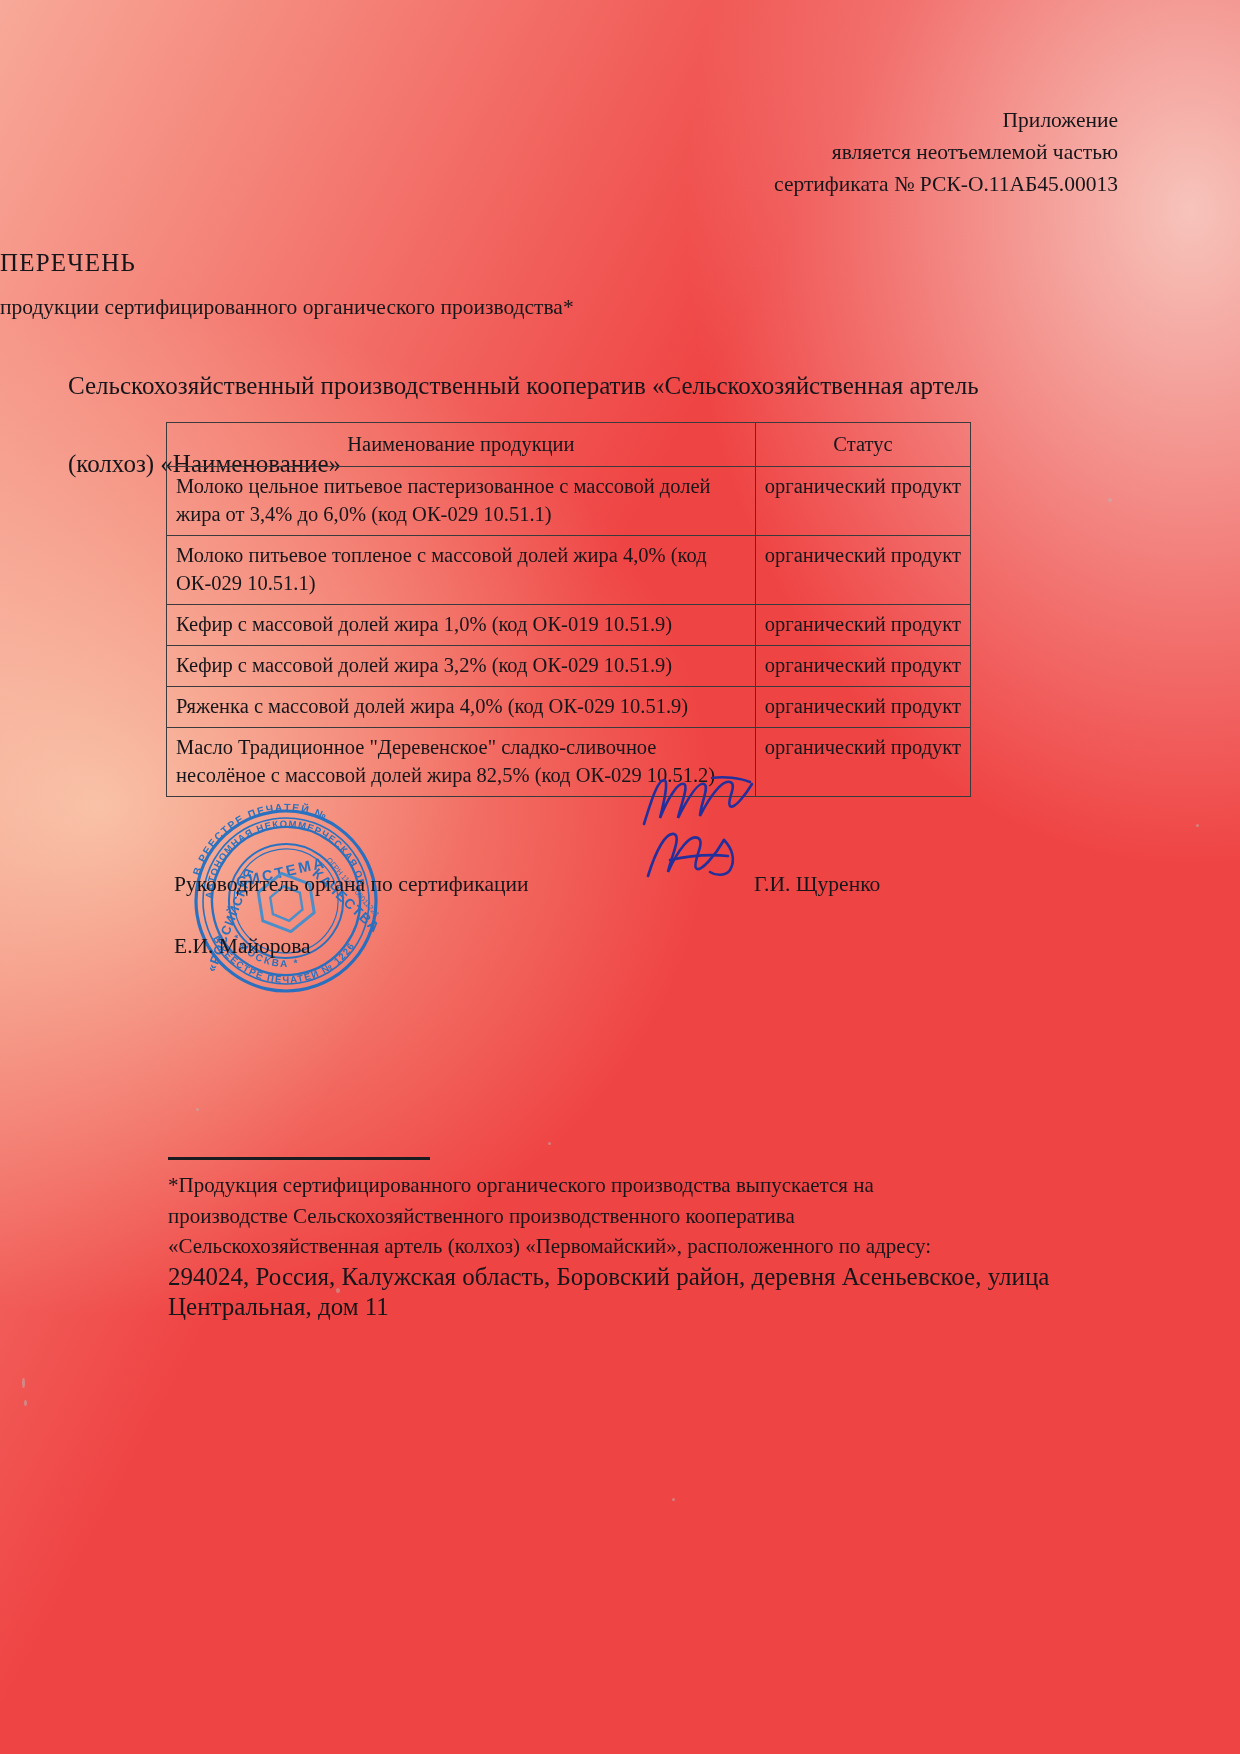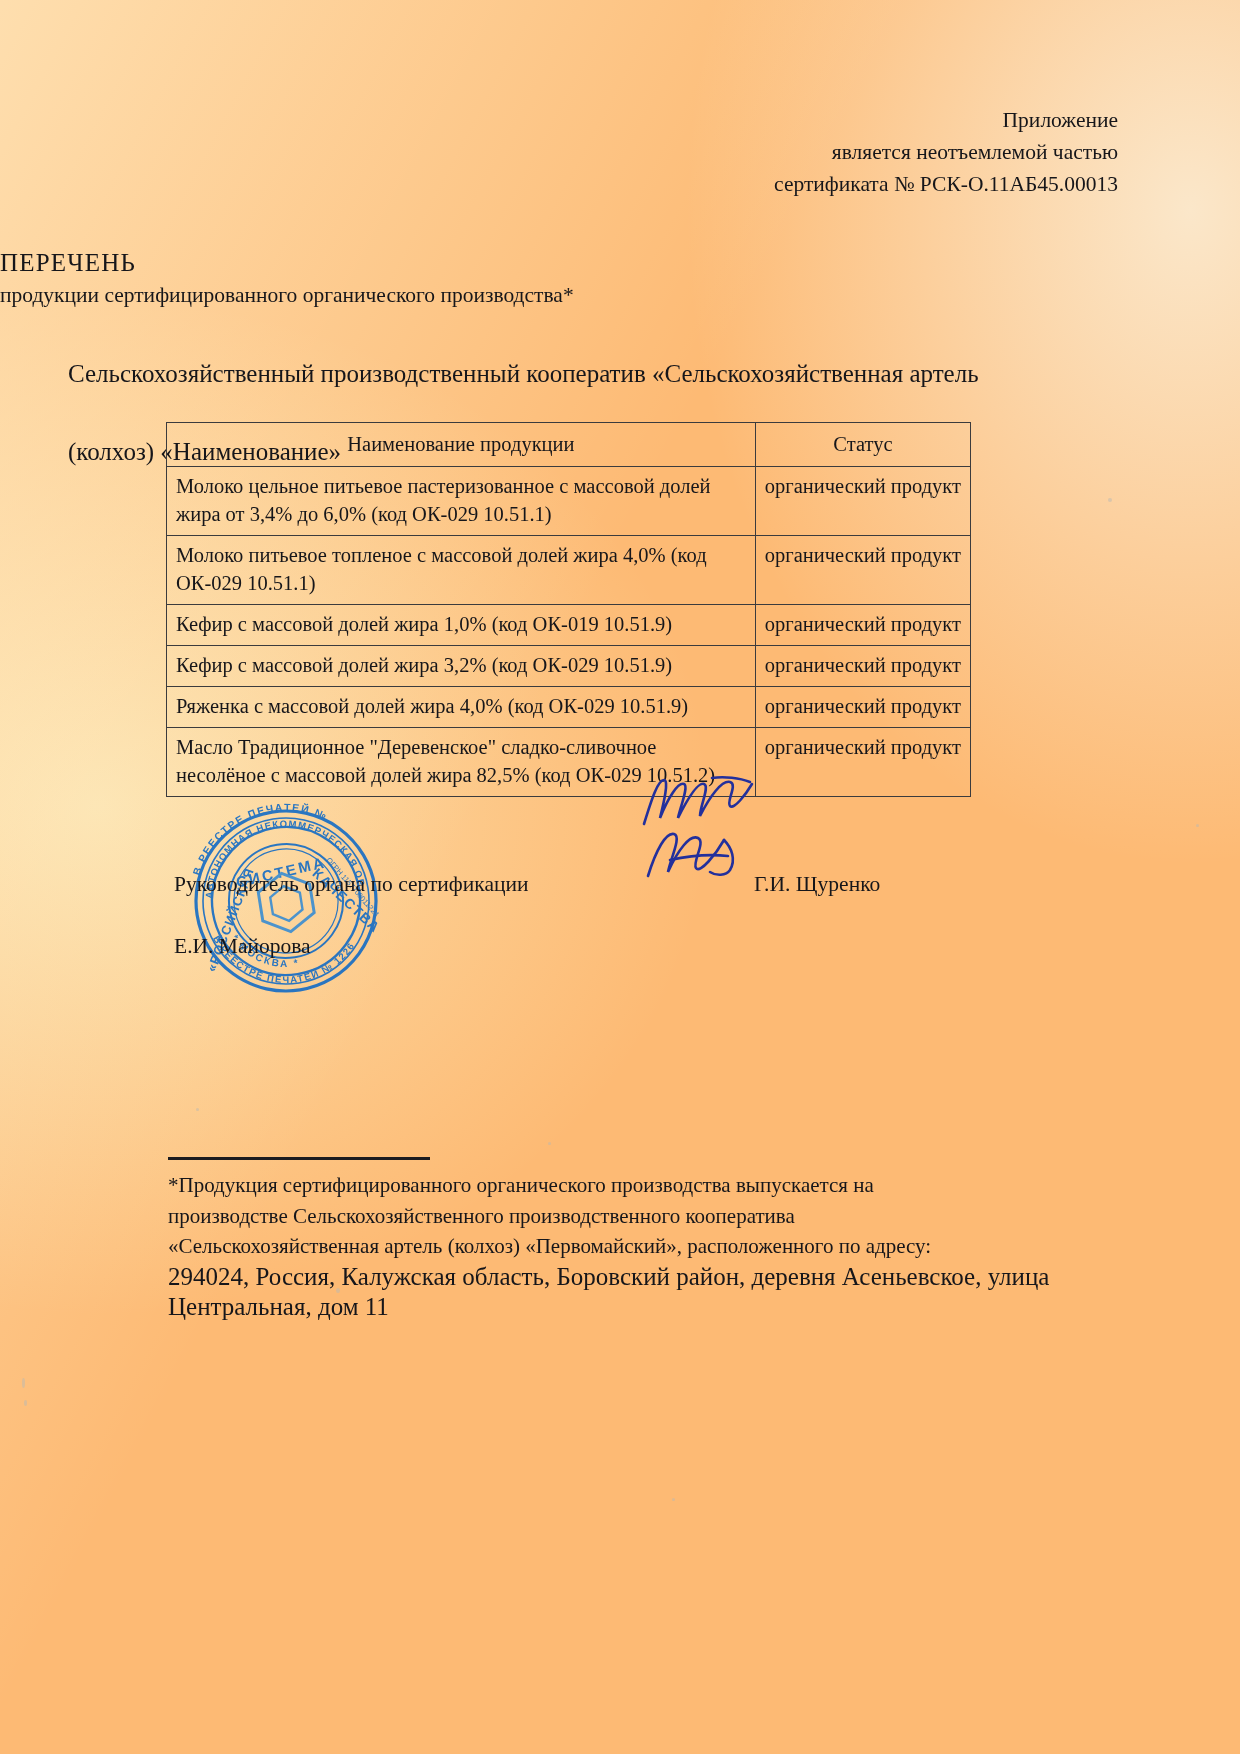--- a/index.html
+++ b/index.html
@@ -4,21 +4,21 @@
 <style>
   html, body {
     margin: 0;
     padding: 0;
     background: #8a8a8a;
   }
   .page {
     position: relative;
     width: 1240px;
     height: 1754px;
-    background: #fdba74;
+    background: #ef4444;
     margin: 0 auto;
     overflow: hidden;
     font-family: "Liberation Serif", "DejaVu Serif", serif;
     color: #16161a;
   }
 
   
   .scan-tint {
     position: absolute;
     inset: 0;
@@ -64,20 +64,21 @@
     z-index: 6;
   }
   .title-main {
     font-size: 25px;
     letter-spacing: 1.2px;
     line-height: 34px;
   }
   .title-sub {
     font-size: 21.5px;
     line-height: 31px;
+    margin-top: 12px;
   }
   .title-org {
     font-size: 25px;
     line-height: 31px;
     padding: 0 68px;
     margin-top: 47px;
   }
 
   
   .product-table {

